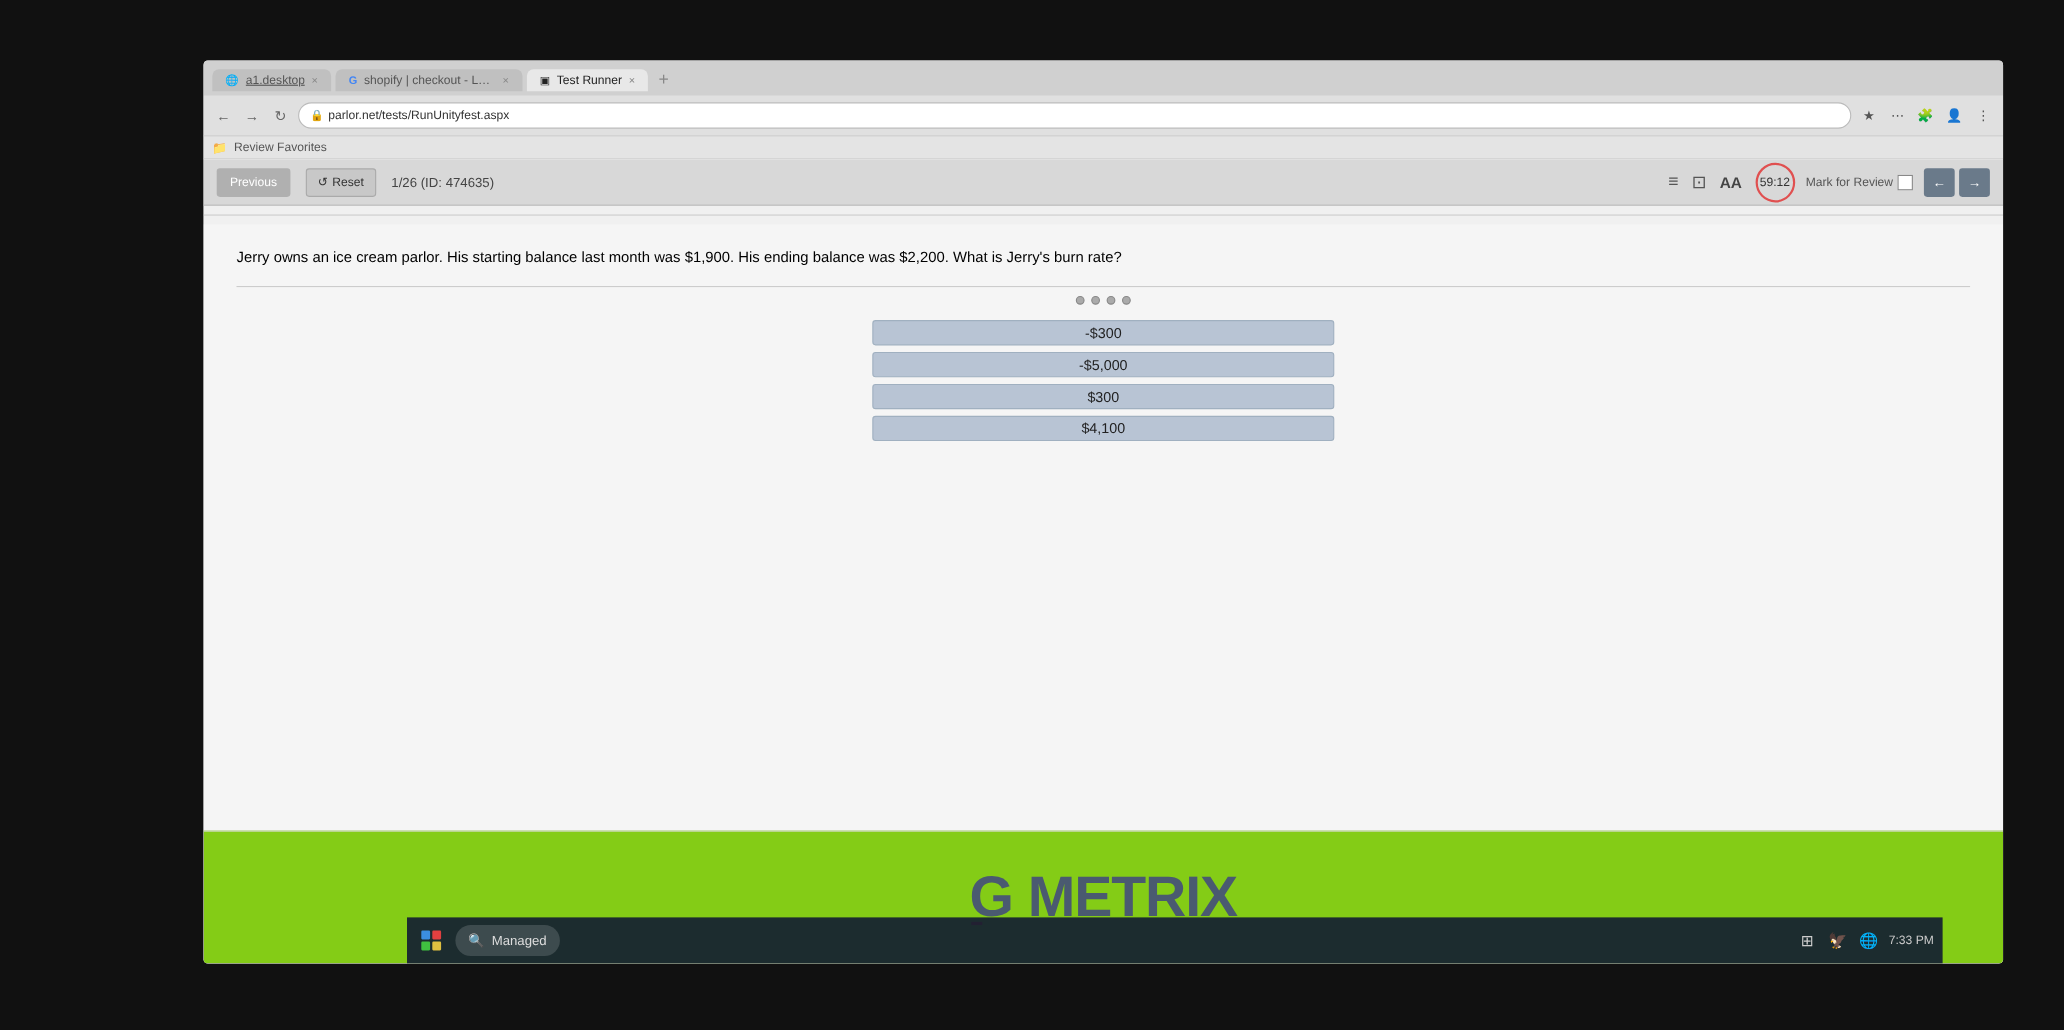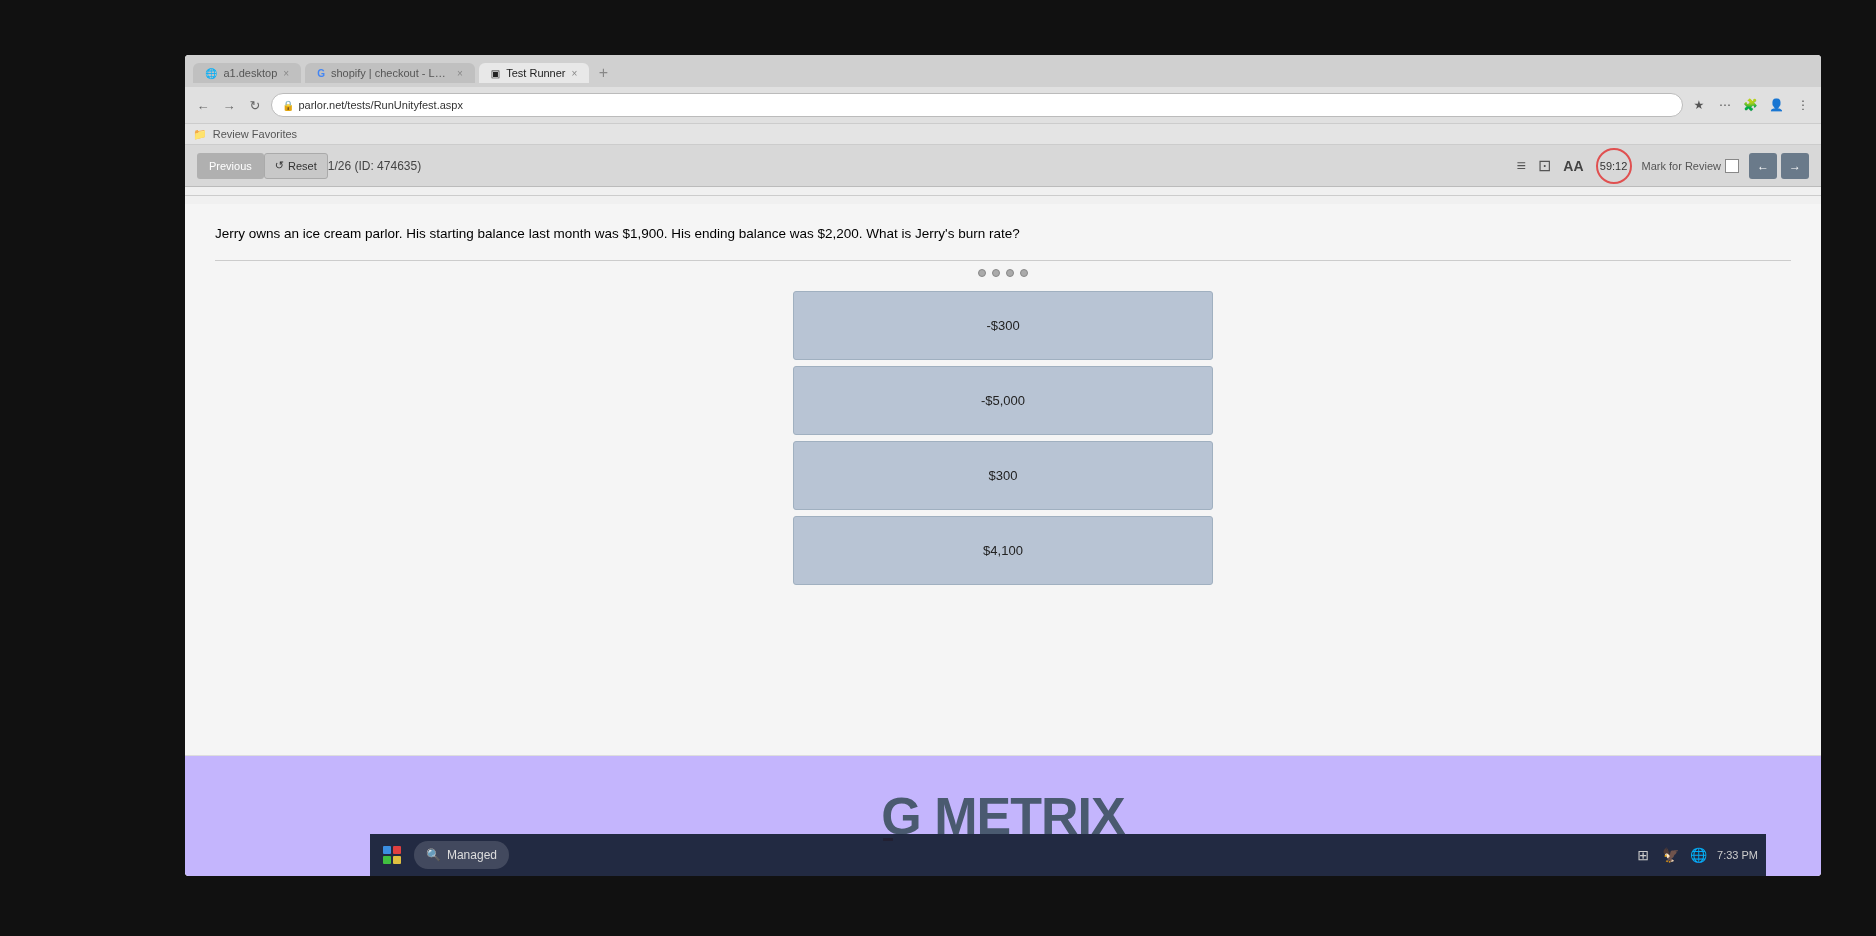--- a/index.html
+++ b/index.html
@@ -150,21 +150,21 @@
       overflow: hidden;
     }
 
     
     .test-toolbar {
       display: flex;
       align-items: center;
       padding: 6px 12px;
       background: #d8d8d8;
       border-bottom: 1px solid #bbb;
-      gap: 0;
+      gap: 14px;
       height: 42px;
     }
 
     .prev-btn {
       background: #b0b0b0;
       border: none;
       border-radius: 3px;
       padding: 4px 12px;
       font-size: 11px;
       color: #fff;
@@ -298,31 +298,31 @@
       flex-direction: column;
       gap: 6px;
       max-width: 420px;
       margin: 0 auto;
     }
 
     .choice-btn {
       background: #b8c4d4;
       border: 1px solid #a0b0c0;
       border-radius: 3px;
-      padding: 26px 16px;
+      padding: 3px 16px;
       font-size: 13px;
       color: #222;
       cursor: pointer;
       text-align: center;
       width: 100%;
     }
 
     
     .logo-area {
-      background: #c4b5fd;
+      background: #84cc16;
       display: flex;
       align-items: center;
       justify-content: center;
       padding: 30px;
       border-top: 1px solid #ddd;
     }
 
     .gmetrix-logo {
       font-size: 52px;
       font-weight: 900;
@@ -430,21 +430,21 @@
 
 <div class="bezel">
 
   <div class="screen">
 
     <div class="browser-chrome">
 
       <div class="tab-bar">
         <div class="tab-inactive">
           <span style="font-size:10px;">🌐</span>
-          <span style="overflow:hidden;text-overflow:ellipsis;max-width:120px;">a1.desktop</span>
+          <span style="overflow:hidden;text-overflow:ellipsis;max-width:120px;text-decoration:underline;">a1.desktop</span>
           <span class="tab-close">×</span>
         </div>
         <div class="tab-inactive">
           <span style="font-size:10px;color:#4285f4;font-weight:bold;">G</span>
           <span style="overflow:hidden;text-overflow:ellipsis;max-width:120px;">shopify | checkout - Lorem...</span>
           <span class="tab-close">×</span>
         </div>
         <div class="tab-active">
           <span style="font-size:10px;">▣</span>
           <span>Test Runner</span>

